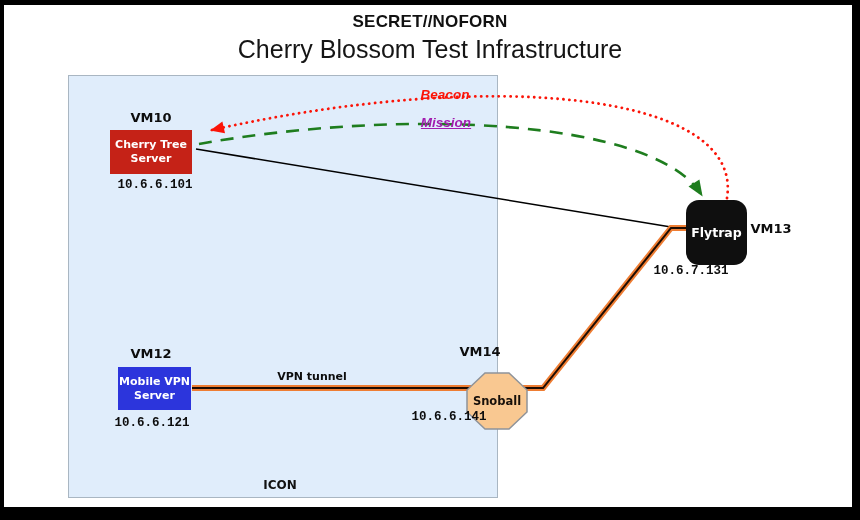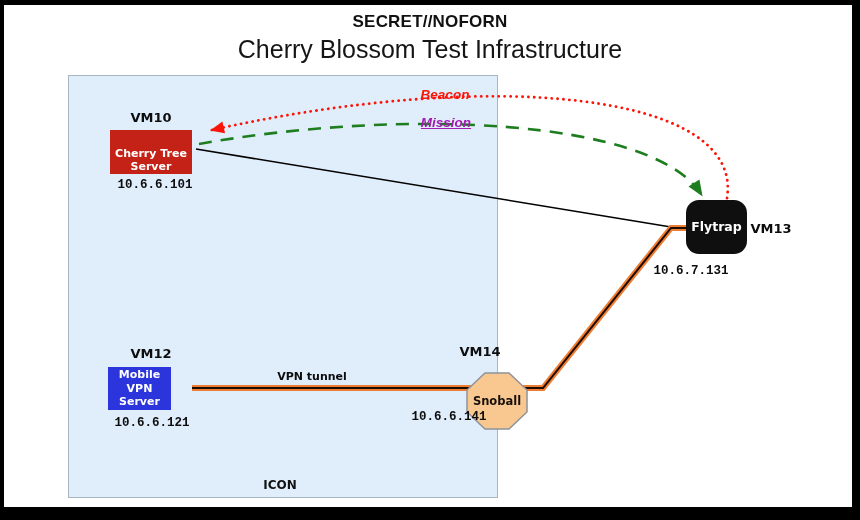--- a/index.html
+++ b/index.html
@@ -37,23 +37,23 @@
     text-align: center; font-weight: bold; font-size: 12px;
     font-family: "DejaVu Sans", sans-serif; z-index: 3;
   }
   svg.wires { position: absolute; left: 0; top: 0; z-index: 2; }
   .node-rect {
     position: absolute; z-index: 4;
     display: flex; align-items: center; justify-content: center;
     text-align: center; color: #fff; font-weight: bold;
     font-family: "DejaVu Sans", sans-serif; font-size: 11px; line-height: 1.25;
   }
-  .node-cherry { left: 110px; top: 130px; width: 82px; height: 44px; align-items: flex-end; }
-  .node-vpn    { left: 108px; top: 367px; width: 63px; height: 43px; text-align: center; }
-  .node-flytrap{ left: 686px; top: 200px; width: 61px; height: 54px; border-radius: 13px; font-size: 12.5px; }
+  .node-cherry { left: 110px; top: 130px; width: 82px; height: 44px; }
+  .node-vpn    { left: 118px; top: 367px; width: 73px; height: 43px; text-align: center; }
+  .node-flytrap{ left: 686px; top: 200px; width: 61px; height: 65px; border-radius: 13px; font-size: 12.5px; }
   .node-snoball{ left: 466px; top: 372px; width: 62px; height: 58px; z-index: 4; position: absolute; }
   .node-snoball .oct-label {
     position: absolute; inset: 0; display: flex; align-items: center; justify-content: center;
     font-family: "DejaVu Sans", sans-serif; font-weight: bold; font-size: 11.5px; color: #17100a;
   }
   .vm-label {
     position: absolute; z-index: 5; font-family: "DejaVu Sans", sans-serif;
     font-weight: bold; font-size: 13px; color: #0d0d0d; text-align: center; width: 90px;
   }
   .ip-label {

